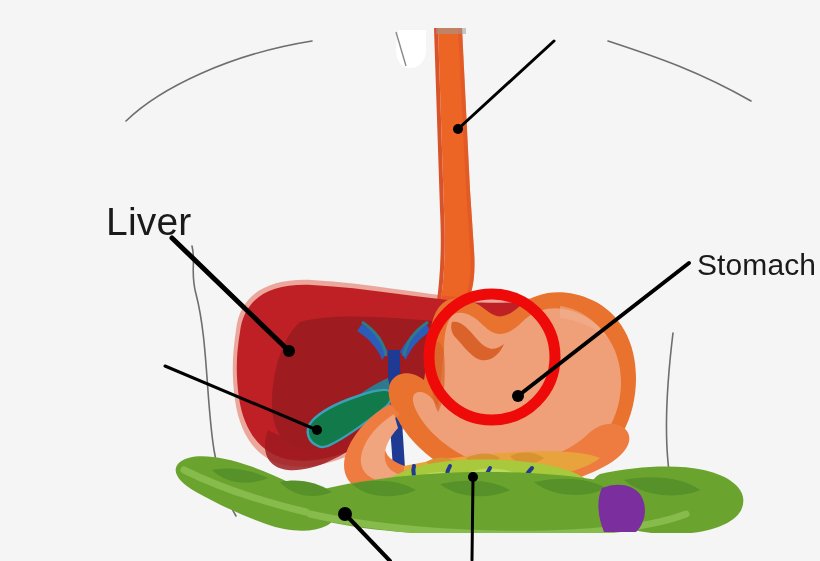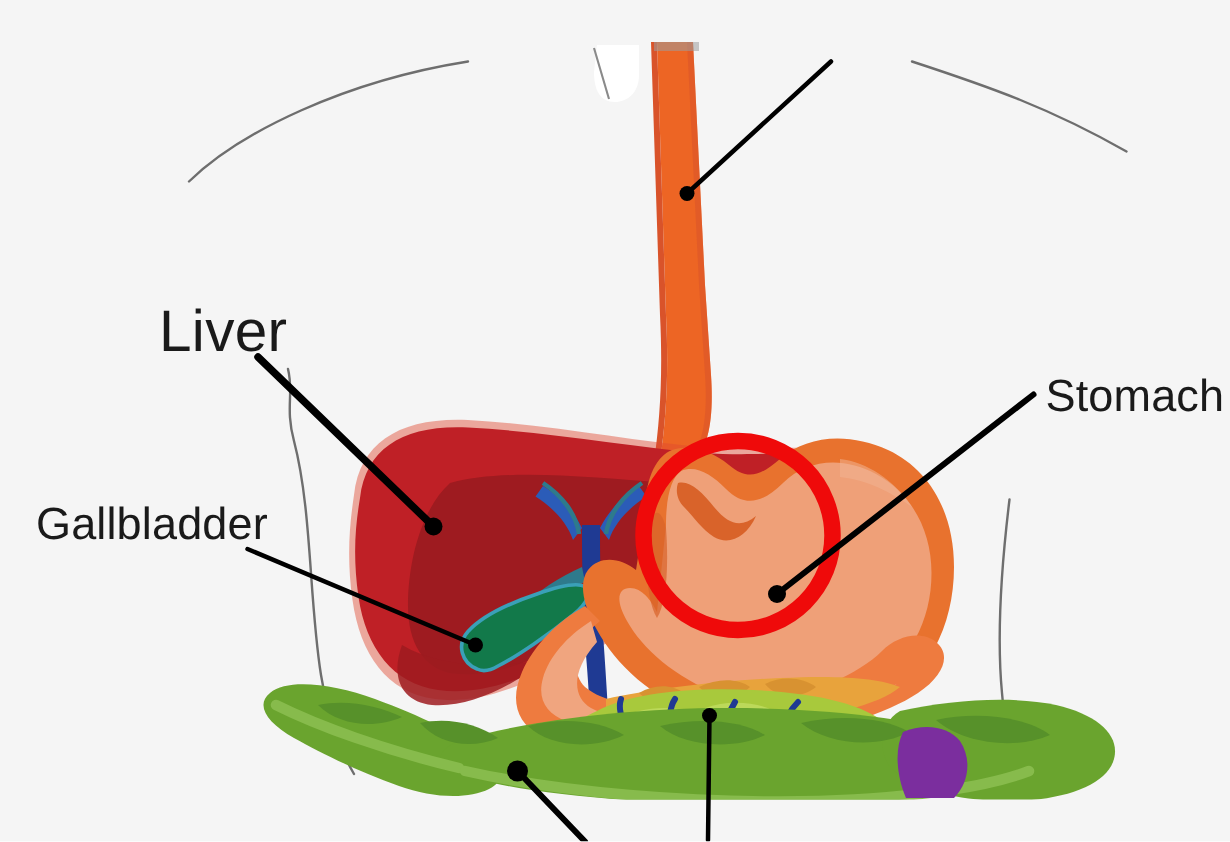--- a/index.html
+++ b/index.html
@@ -240,17 +240,16 @@
         <circle cx="473" cy="477" r="5" fill="#000000"></circle>
       </g>
     </g>
 
     <path d="M398,30 L426,30 L426,50 C426,62 418,68 410,68 C400,68 396,60 396,48 Z" fill="#ffffff"></path>
     <path d="M396,32 L406,66" fill="none" stroke="#8a8a8a" stroke-width="1.4"></path>
   </svg>
 
   <div class="label" id="label-liver">Liver</div>
 
-  <div class="label" id="label-gallbladder">Gallbladder</div>
 
   <div class="label" id="label-stomach">Stomach</div>
 
 </div>
 
 </body></html>

